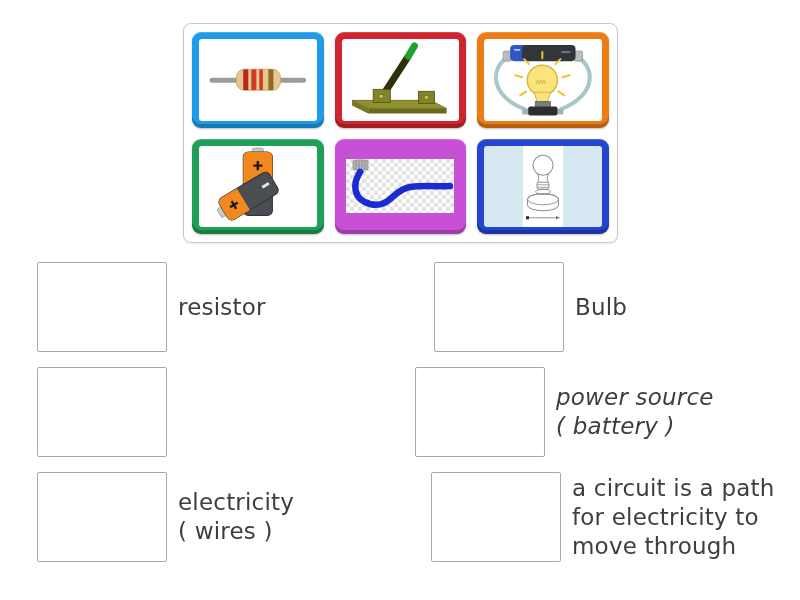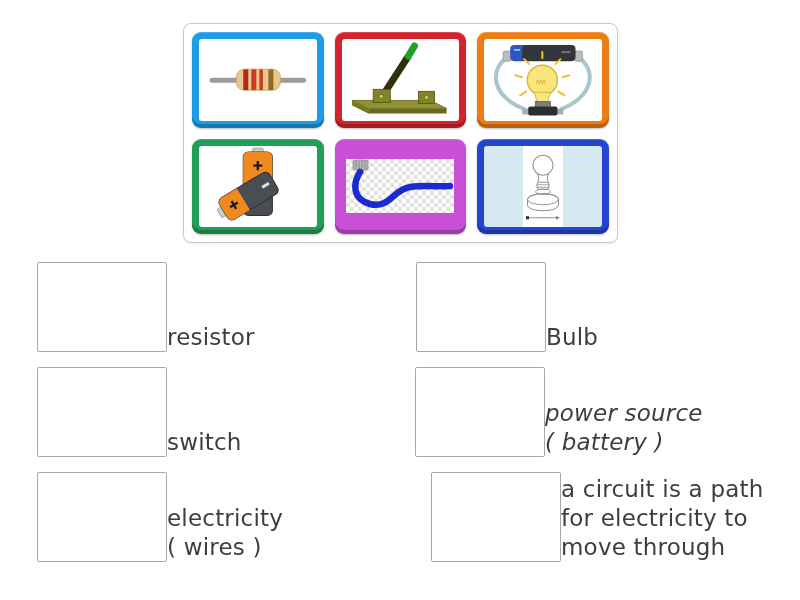--- a/index.html
+++ b/index.html
@@ -32,33 +32,33 @@
     background:#fff;
     background-image:conic-gradient(#e3e3e3 25%, #ffffff 0 50%, #e3e3e3 0 75%, #ffffff 0);
     background-size:8px 8px;
   }
   .t5 .strip svg{width:108px;height:54px;}
   
   .t6 .art{background:#d6e9f3;display:block;}
   .t6 .strip{width:40px;height:100%;background:#ffffff;margin:0 auto;}
   .t6 .strip svg{width:40px;height:100%;}
   
-  .match-row{position:absolute;display:flex;align-items:flex-end;}
+  .match-row{position:absolute;display:flex;align-items:center;gap:11px;}
   .dropzone{
     width:130px;height:90px;box-sizing:border-box;flex:none;
     background:#fff;border:1px solid #a8a8a8;border-radius:2px;
   }
   .match-label{
     font-size:23px;line-height:29px;color:#3e3e3e;white-space:pre-line;
     letter-spacing:0.2px;
   }
   .pos-l1{left:37px;top:262px;}
   .pos-l2{left:37px;top:367px;}
   .pos-l3{left:37px;top:472px;}
-  .pos-r1{left:416px;top:262px;}
+  .pos-r1{left:434px;top:262px;}
   .pos-r2{left:415px;top:367px;font-style:italic;}
   .pos-r3{left:415px;top:472px;padding-left:16px;}
 </style>
 </head>
 <body>
 
 <div>
 
   <div class="panel">
 
@@ -183,21 +183,20 @@
     </div>
   </div>
 
   <div class="match-row pos-l1">
     <div class="dropzone"></div>
     <div class="match-label">resistor</div>
   </div>
 
   <div class="match-row pos-l2">
     <div class="dropzone"></div>
-    <div class="match-label">switch</div>
   </div>
 
   <div class="match-row pos-l3">
     <div class="dropzone"></div>
     <div class="match-label">electricity
 ( wires )</div>
   </div>
 
   <div class="match-row pos-r1">
     <div class="dropzone"></div>

